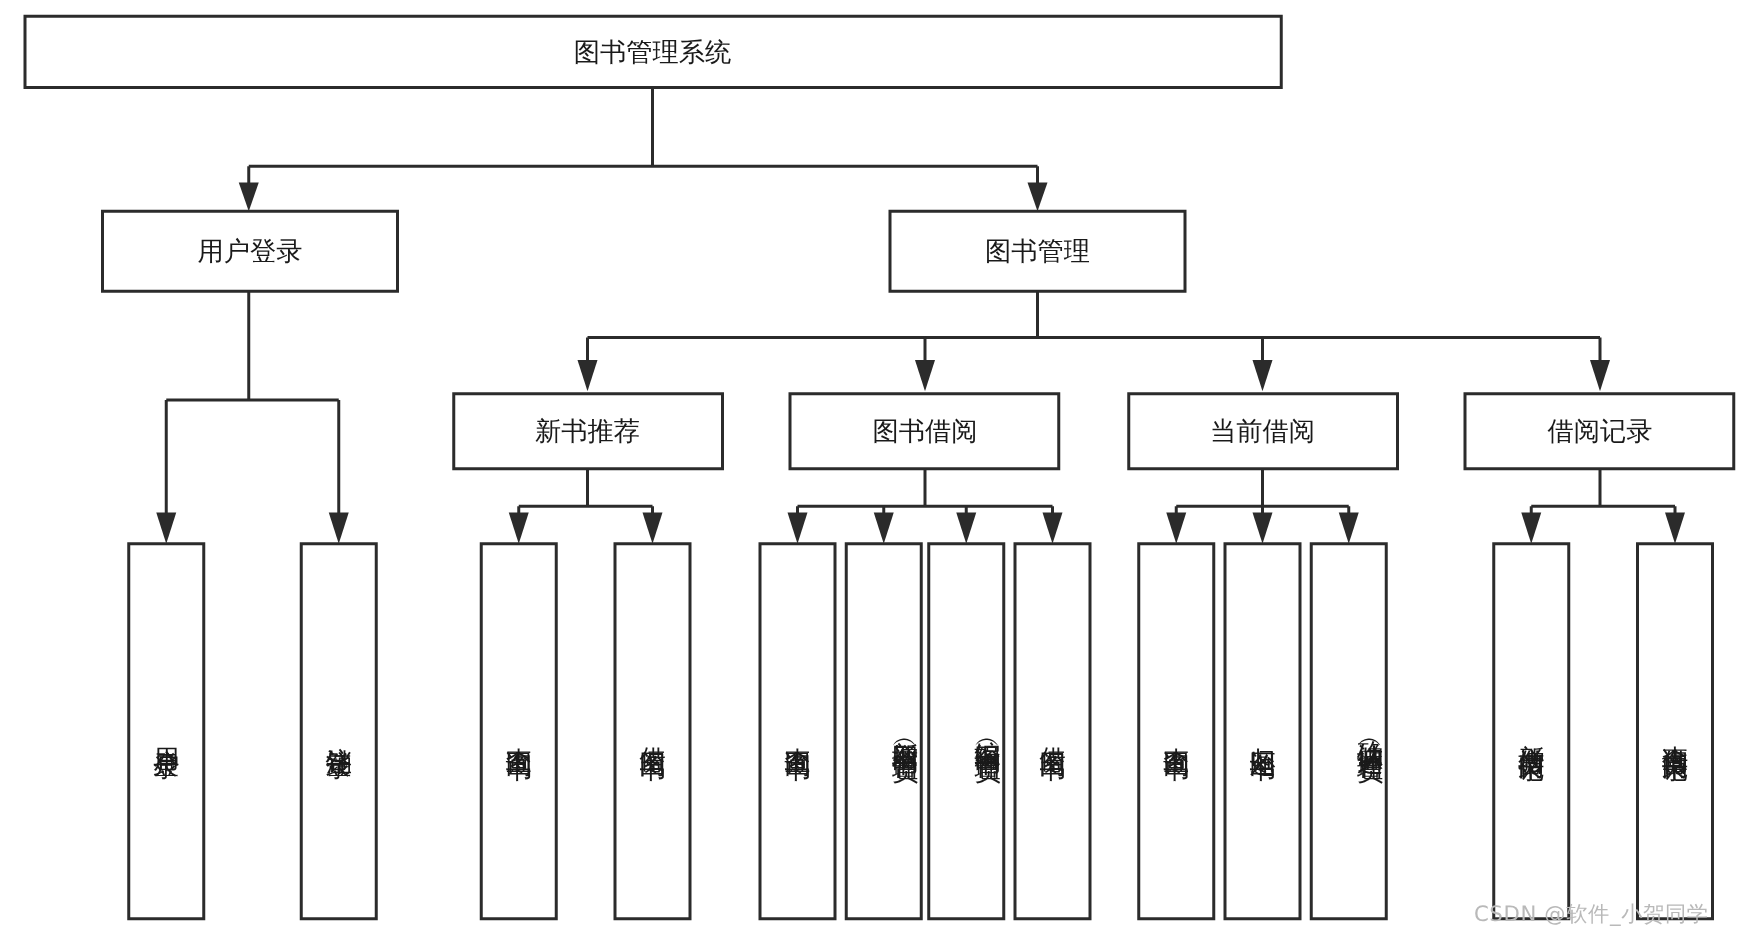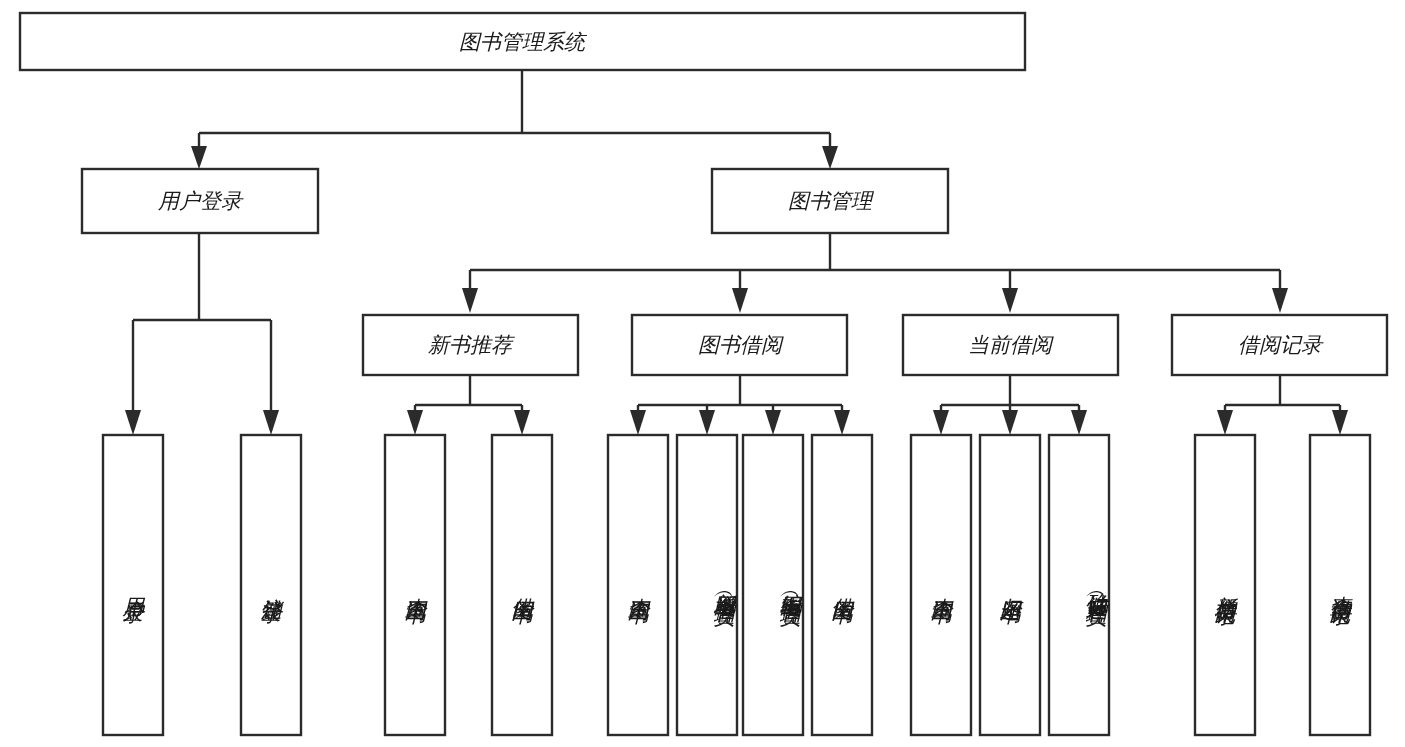--- a/index.html
+++ b/index.html
@@ -11,21 +11,20 @@
     width: 1405px;
     height: 747px;
     font-family: "DejaVu Sans", "Liberation Sans", sans-serif;
     overflow: hidden;
   }
   #diagram-root {
     position: relative;
     width: 1377px;
     height: 747px;
     background: #ffffff;
-    font-style: italic;
   }
   svg#flowchart {
     position: absolute;
     left: 0;
     top: 0;
     width: 1405px;
     height: 747px;
     display: block;
   }
   .node-rect {
@@ -226,13 +225,14 @@
   <div class="node-label-v" style="left:743px; top:435px; width:60px; height:300px; align-items:flex-start;">编辑图书（管理员）</div>
   <div class="node-label-v" style="left:812px; top:435px; width:60px; height:300px;">借阅图书</div>
 
   <div class="node-label-v" style="left:911px; top:435px; width:60px; height:300px;">查询图书</div>
   <div class="node-label-v" style="left:980px; top:435px; width:60px; height:300px;">归还图书</div>
   <div class="node-label-v" style="left:1049px; top:435px; width:60px; height:300px; align-items:flex-start;">确认归还（管理员）</div>
 
   <div class="node-label-v" style="left:1195px; top:435px; width:60px; height:300px;">新增借阅记录</div>
   <div class="node-label-v" style="left:1310px; top:435px; width:60px; height:300px;">查询借阅记录</div>
 
+  <div class="watermark">CSDN @软件_小贺同学</div>
 </div>
 
 </body></html>

